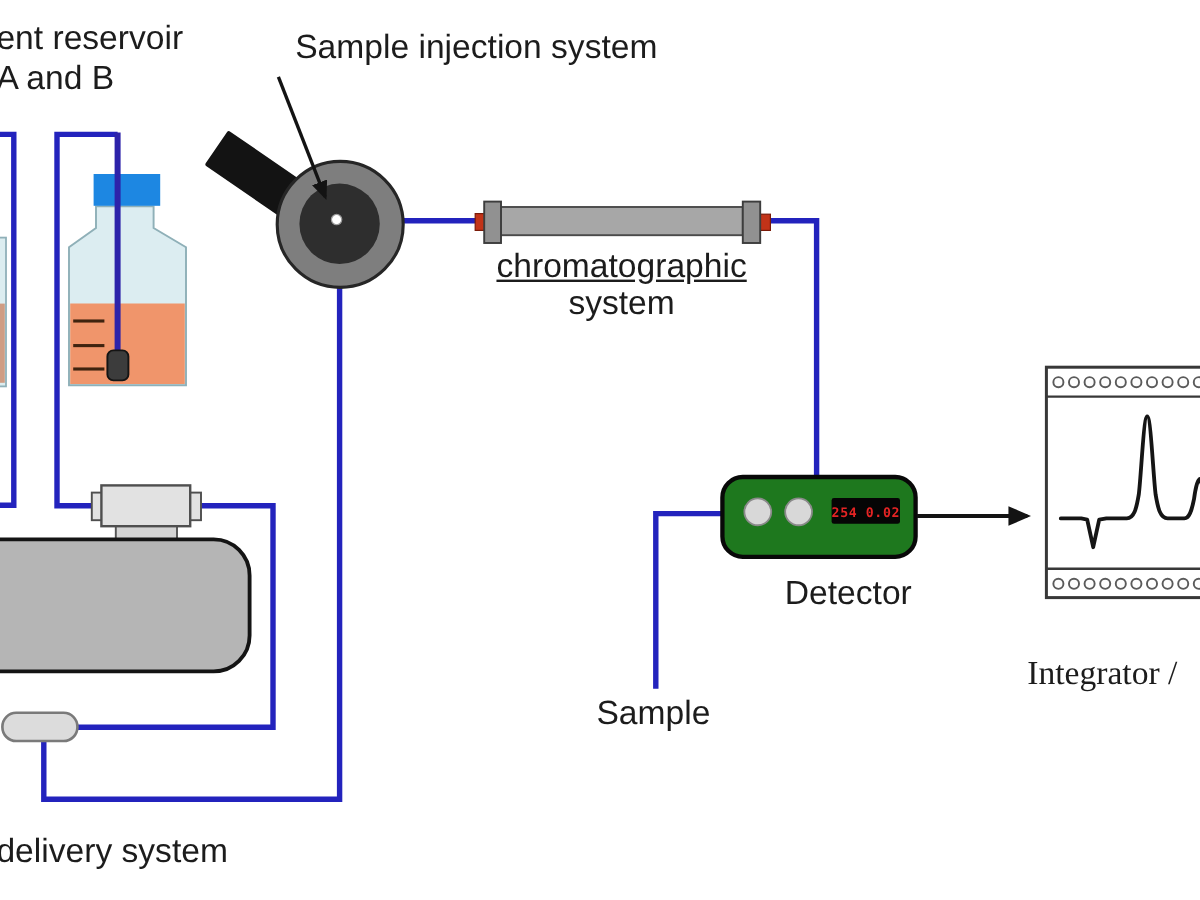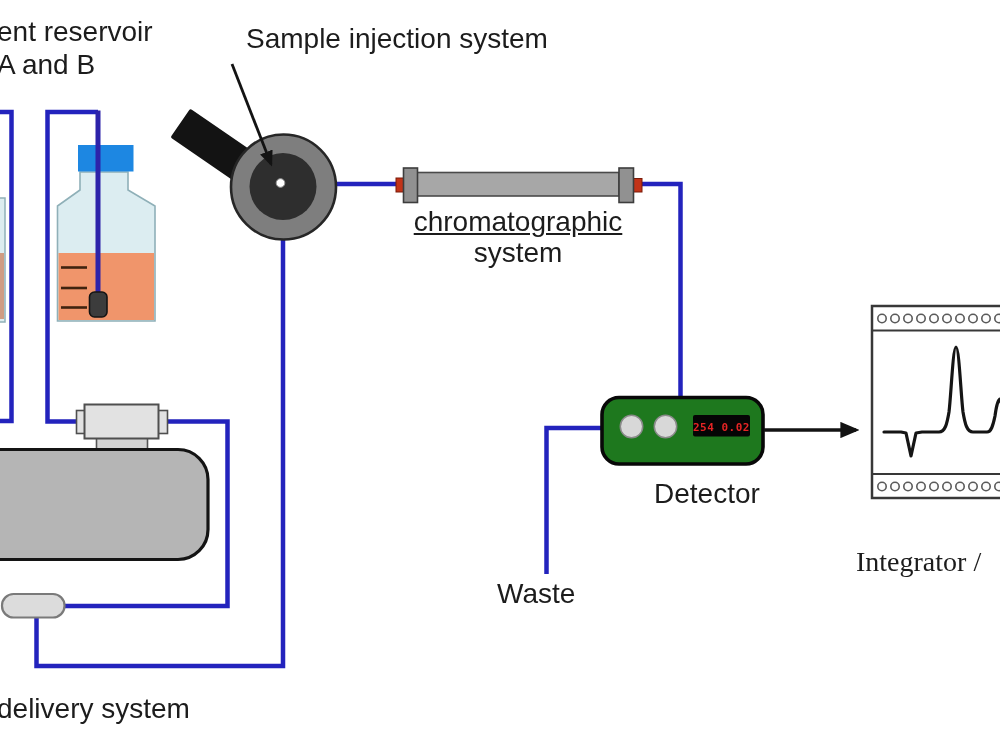--- a/index.html
+++ b/index.html
@@ -138,18 +138,18 @@
   <div class="lbl" style="left:-3px; top:17px;">ent reservoir</div>
   <div class="lbl" style="left:-3px; top:50px;">A and B</div>
 
   <div class="lbl" style="left:205px; top:24px;margin-left:41px;">Sample injection system</div>
 
   <div class="lbl lbl-center" style="left:398px; top:207px; width:240px;text-decoration:underline;">chromatographic</div>
   <div class="lbl lbl-center" style="left:398px; top:238px; width:240px;">system</div>
 
   <div class="lbl" style="left:629px; top:479px;margin-left:25px;">Detector</div>
 
-  <div class="lbl" style="left:497px; top:579px;">Waste</div>
+  <div class="lbl" style="left:497px; top:579px;">Sample</div>
 
   <div class="lbl" style="left:856px; top:547px;font-family:Liberation Serif, serif;">Integrator /</div>
 
   <div class="lbl" style="left:-3px; top:694px;">delivery system</div>
 </div>
 
 </body></html>

